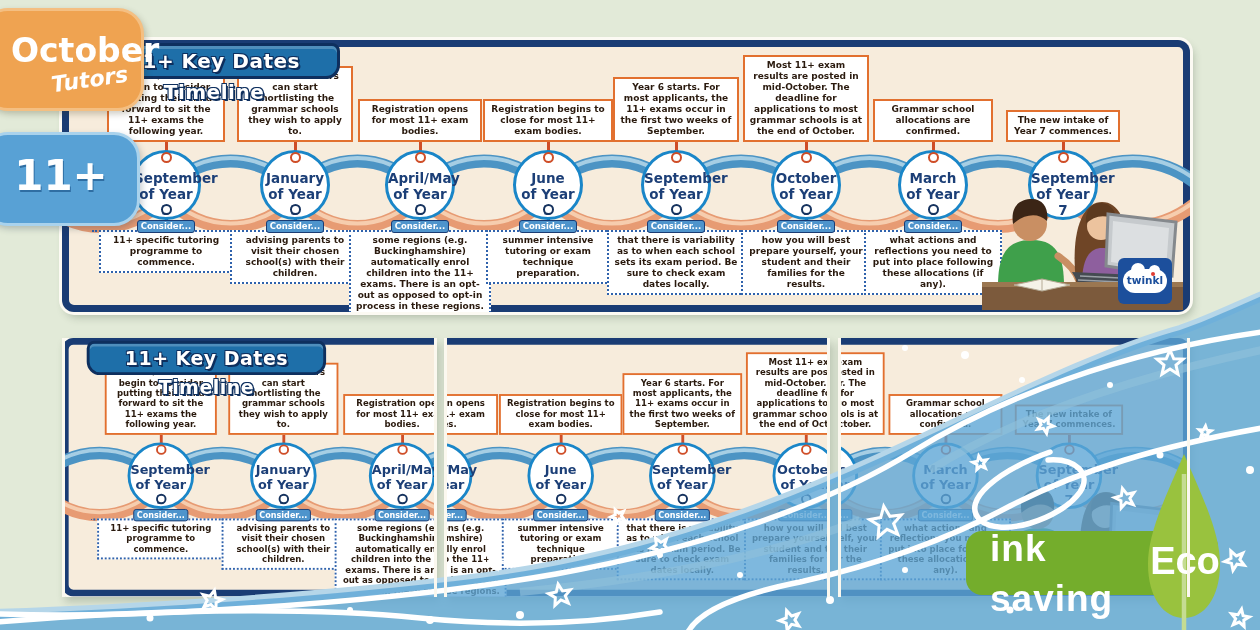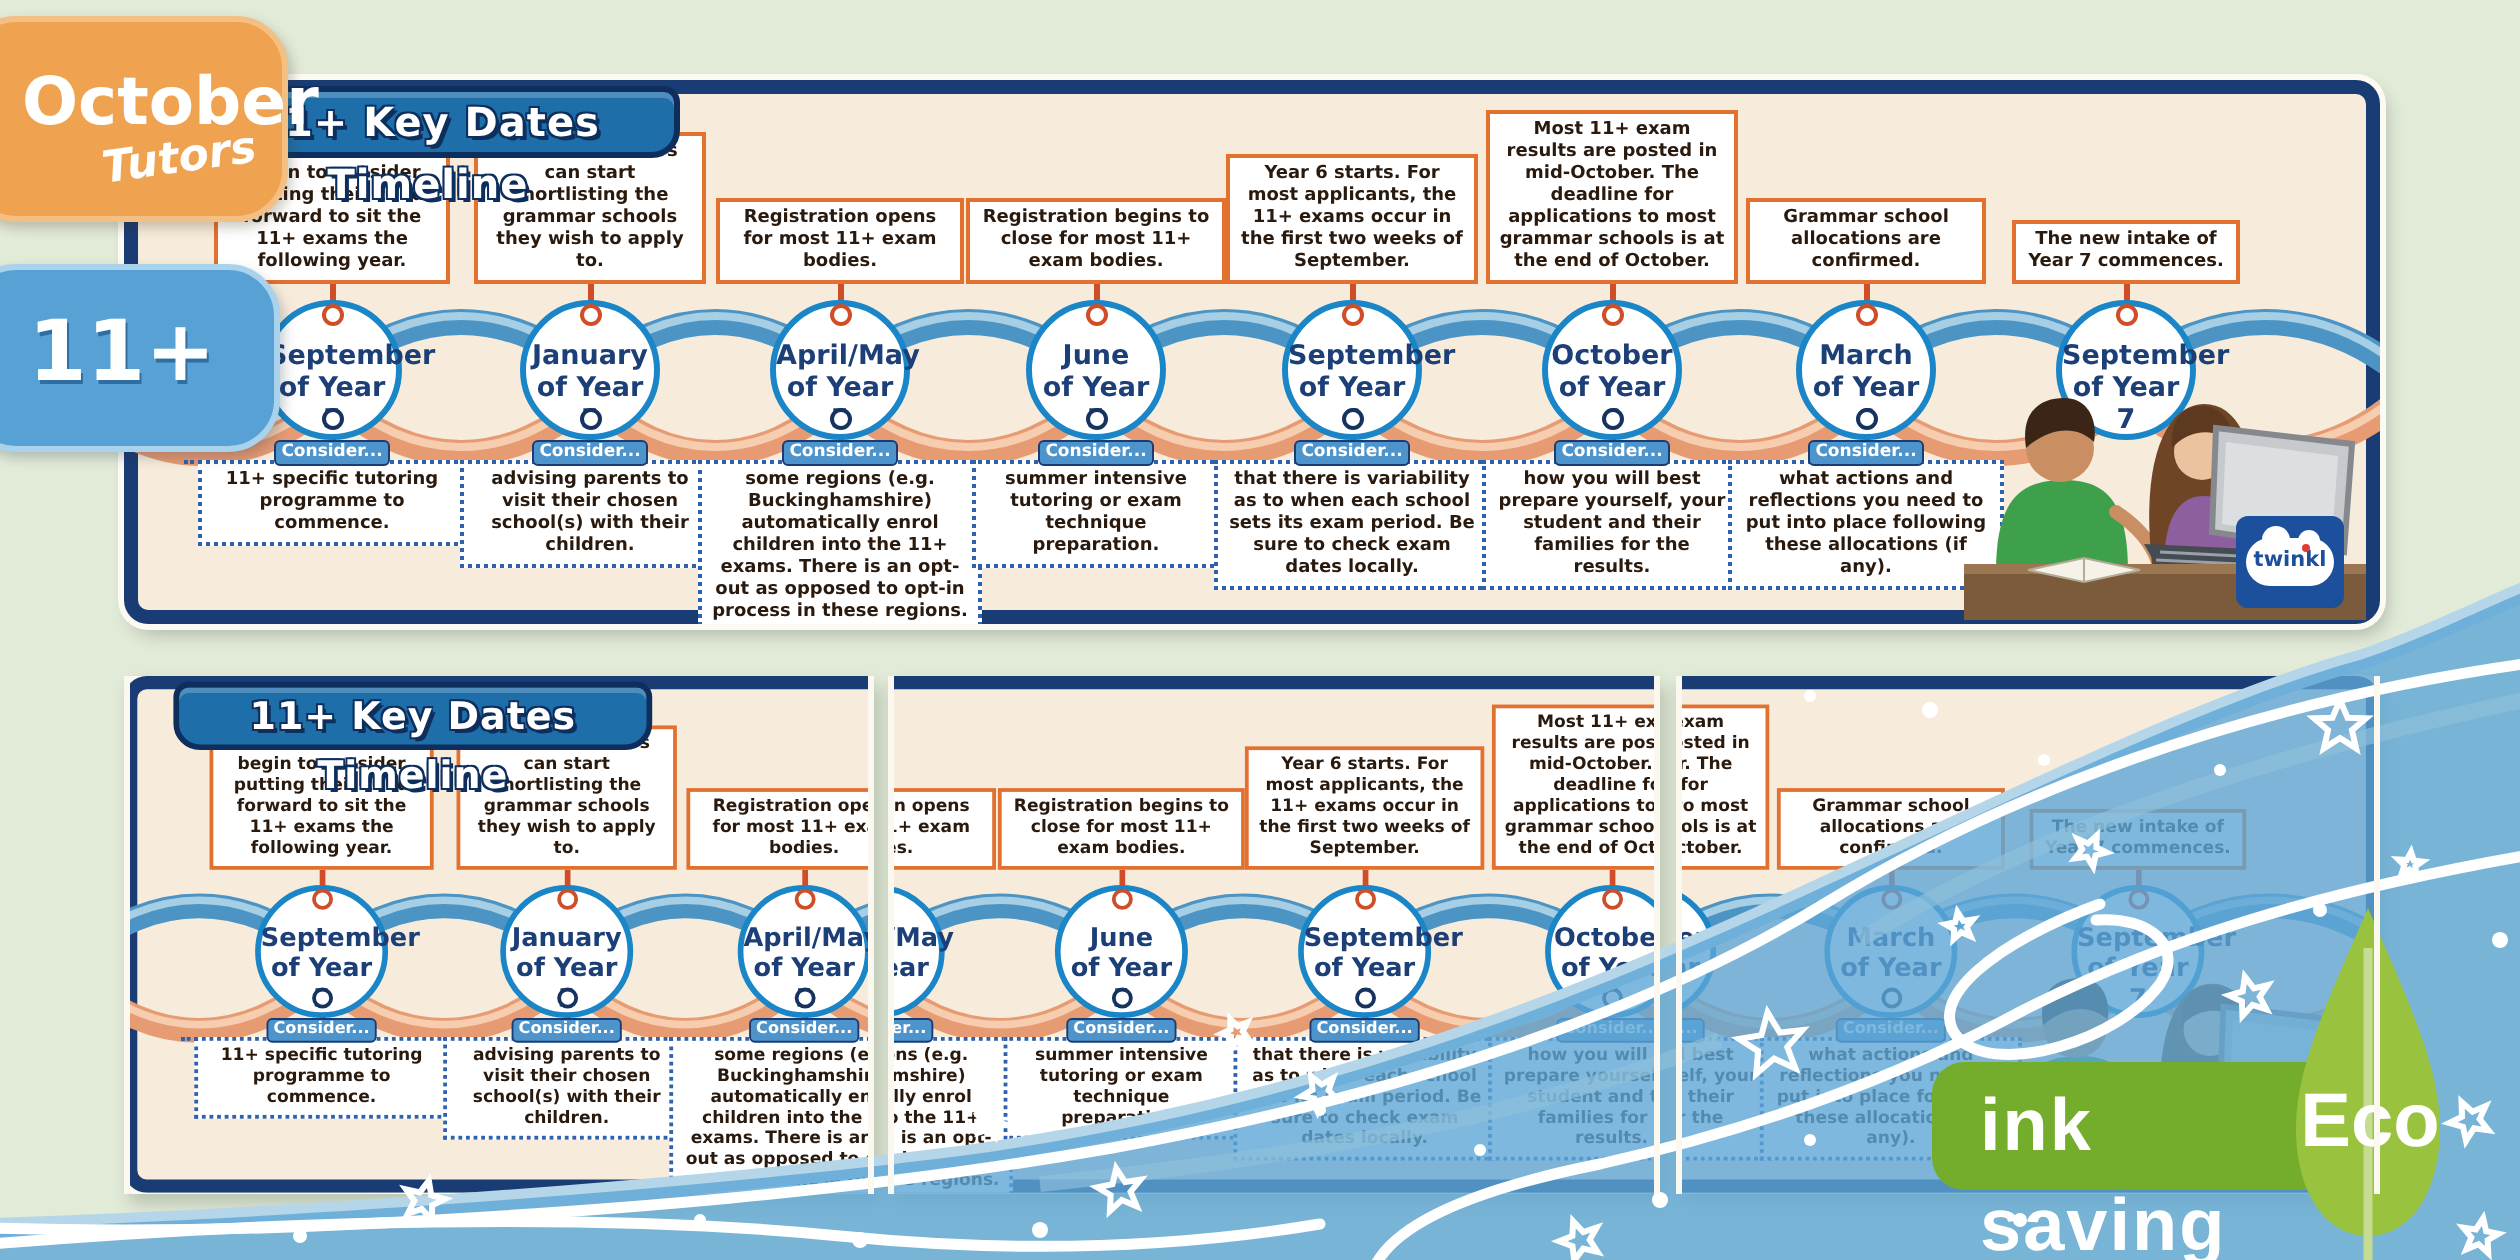--- a/index.html
+++ b/index.html
@@ -48,21 +48,21 @@
   #badge-private .l2{position:absolute;left:66px;top:56px;font-size:22px;font-weight:bold;font-style:italic;transform:rotate(-8deg);}
   #badge-level{left:-18px;top:132px;width:152px;height:88px;background:#58a1d5;border:3px solid #a9d2ec;
                border-radius:26px;box-shadow:2px 3px 6px rgba(30,50,70,.25);
                font-size:42px;font-weight:bold;text-align:center;line-height:82px;
                text-shadow:1px 2px 0 #2f6ea3;}
   
   #overlay{position:absolute;left:0;top:0;z-index:20;pointer-events:none;}
   
   #eco{position:absolute;left:0;top:0;z-index:35;}
   #eco .pill{position:absolute;left:966px;top:531px;width:252px;height:64px;background:#74ad2c;border-radius:16px;}
-  #eco .ink{position:absolute;left:990px;top:538px;width:160px;height:50px;line-height:50px;color:#fff;
+  #eco .ink{position:absolute;left:990px;top:524px;width:160px;height:50px;line-height:50px;color:#fff;
             font-family:"Liberation Sans",sans-serif;font-size:37px;font-weight:bold;letter-spacing:1px;}
   #eco .leafwrap{position:absolute;left:1136px;top:448px;}
   #eco .eco-txt{position:absolute;left:1142px;top:540px;width:86px;text-align:center;color:#fff;
                 font-family:"Liberation Sans",sans-serif;font-size:38px;font-weight:bold;}
 </style>
 </head>
 <body>
 
 <div id="canvas">
 

